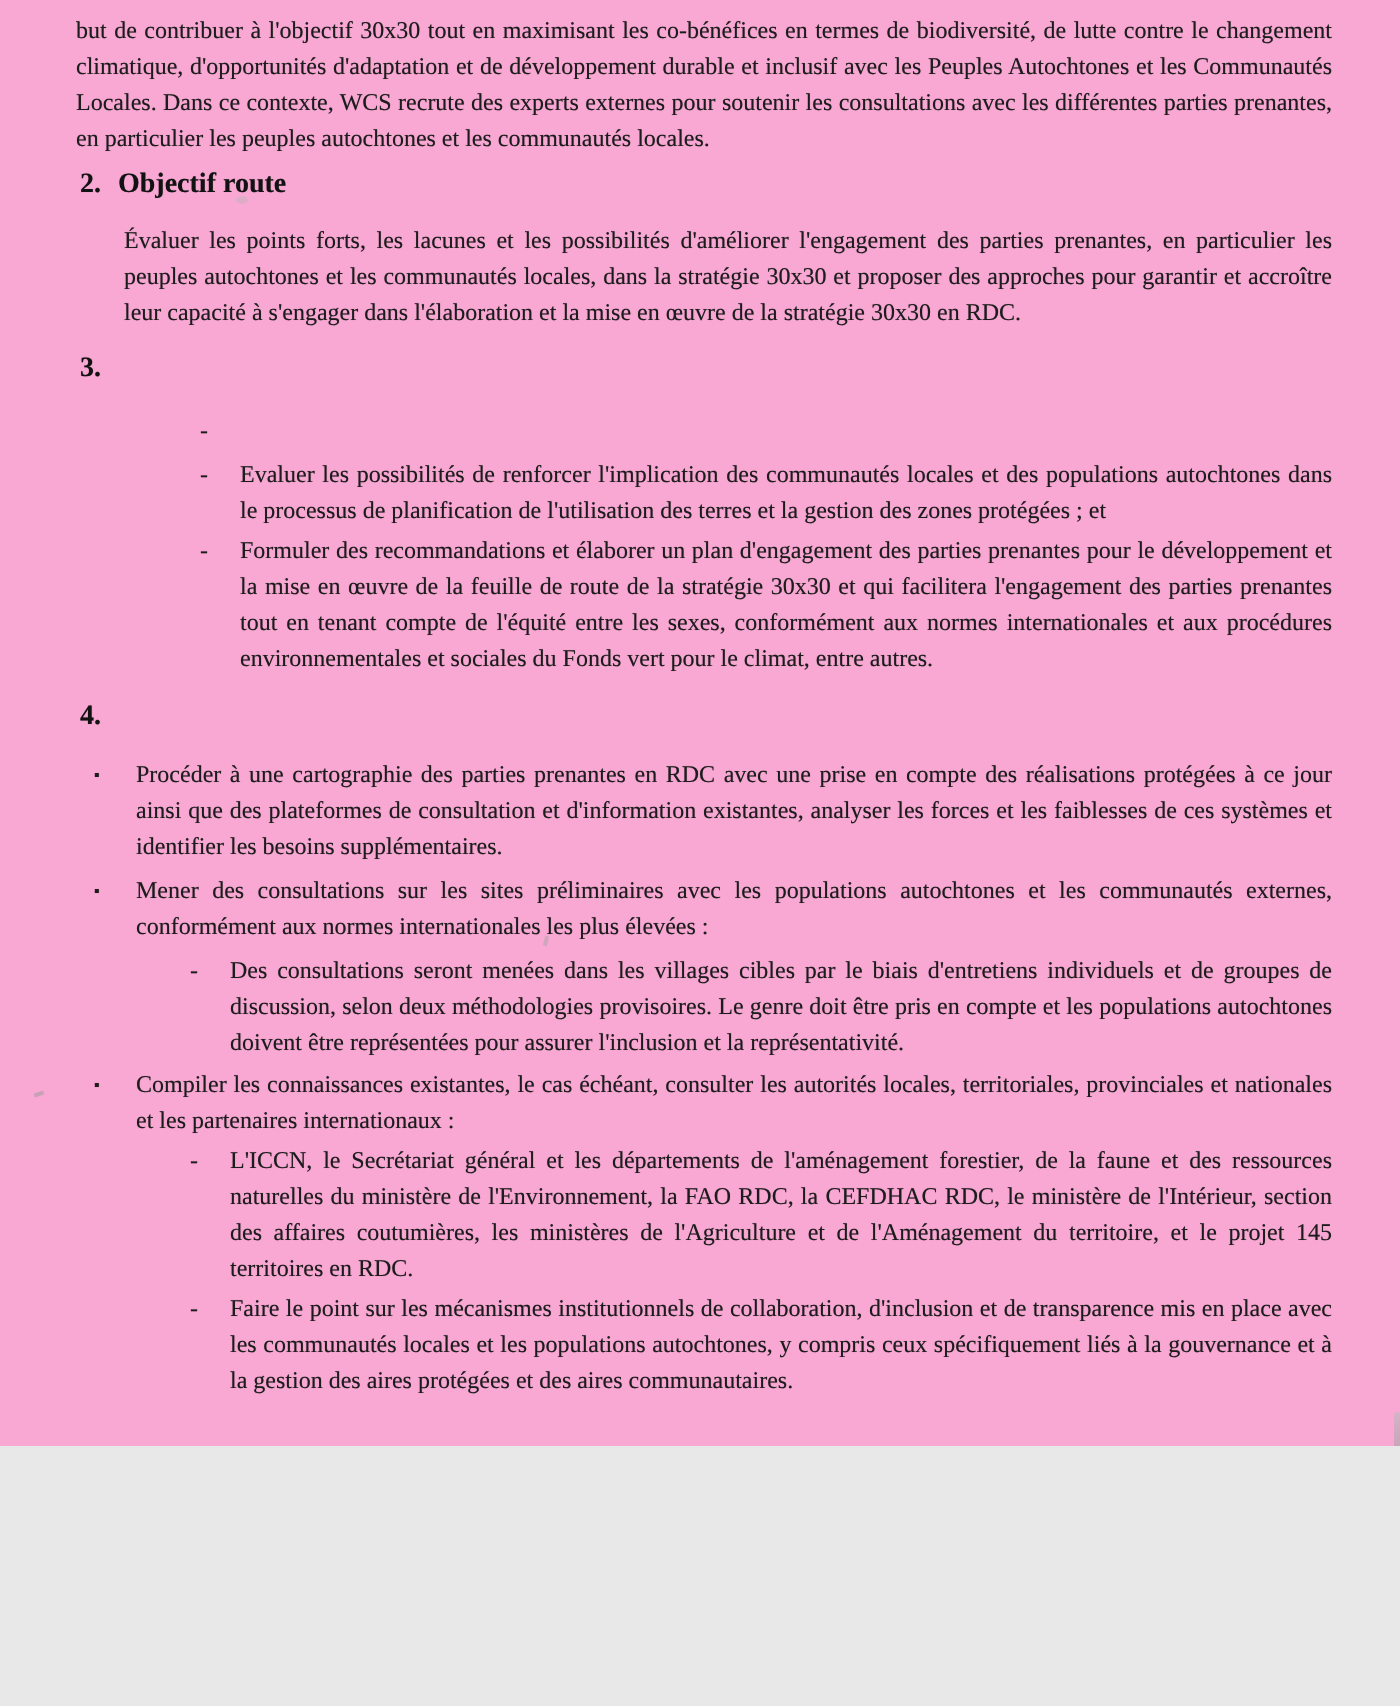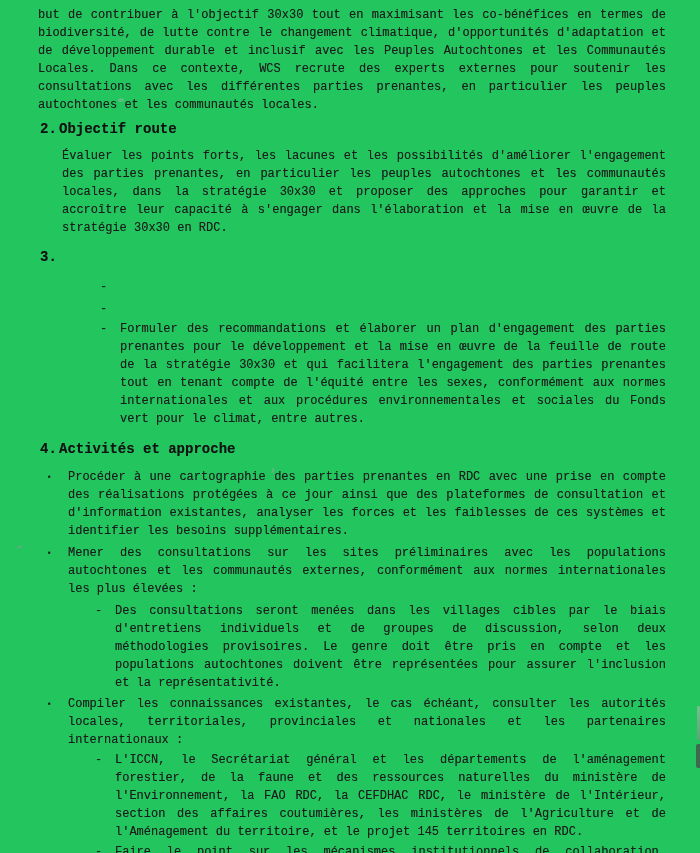--- a/index.html
+++ b/index.html
@@ -1,24 +1,24 @@
 <!DOCTYPE html>
 <html><head>
 <meta charset="utf-8">
 <style>
   html,body{margin:0;padding:0;background:#e8e8e8;}
   .page{
     position:relative;
-    width:700px;height:853px;
+    width:700px;height:723px;
     margin:0 auto;
-    background:#22c55e;
+    background:#f9a8d4;
     box-sizing:border-box;
     padding:6px 34px 0 38px;
     overflow:hidden;
-    font-family:Liberation Mono, monospace;
+    font-family:Liberation Serif, serif;
     font-size:12px;
     line-height:18px;
     color:#1c1c1c;
     text-shadow:0 0 0.4px rgba(20,20,20,.45);
   }
   .para{margin:0;text-align:justify;}
   .intro{margin-bottom:6px;}
   .heading{display:flex;font-weight:bold;font-size:14px;line-height:18px;color:#121212;}
   .heading .hnum{flex:0 0 21px;padding-left:2px;box-sizing:border-box;}
   .h2x{margin-bottom:9px;}
@@ -58,29 +58,29 @@
 
   <div class="heading h3x">
     <span class="hnum">3.</span>
   </div>
 
   <div class="row s3 mb4">
     <span class="marker">-</span>
   </div>
   <div class="row s3 mb2">
     <span class="marker">-</span>
+    <p class="btext">Evaluer les possibilités de renforcer l'implication des communautés locales et des populations autochtones dans le processus de planification de l'utilisation des terres et la gestion des zones protégées ; et</p>
   </div>
   <div class="row s3 mb12">
     <span class="marker">-</span>
     <p class="btext">Formuler des recommandations et élaborer un plan d'engagement des parties prenantes pour le développement et la mise en œuvre de la feuille de route de la stratégie 30x30 et qui facilitera l'engagement des parties prenantes tout en tenant compte de l'équité entre les sexes, conformément aux normes internationales et aux procédures environnementales et sociales du Fonds vert pour le climat, entre autres.</p>
   </div>
 
   <div class="heading h4x">
     <span class="hnum">4.</span>
-    <span class="htitle">Activités et approche</span>
   </div>
 
   <div class="row s4 mb4">
     <span class="marker"><span class="sq">▪</span></span>
     <p class="btext">Procéder à une cartographie des parties prenantes en RDC avec une prise en compte des réalisations protégées à ce jour ainsi que des plateformes de consultation et d'information existantes, analyser les forces et les faiblesses de ces systèmes et identifier les besoins supplémentaires.</p>
   </div>
 
   <div class="row s4 mb4">
     <span class="marker"><span class="sq">▪</span></span>
     <p class="btext">Mener des consultations sur les sites préliminaires avec les populations autochtones et les communautés externes, conformément aux normes internationales les plus élevées :</p>

